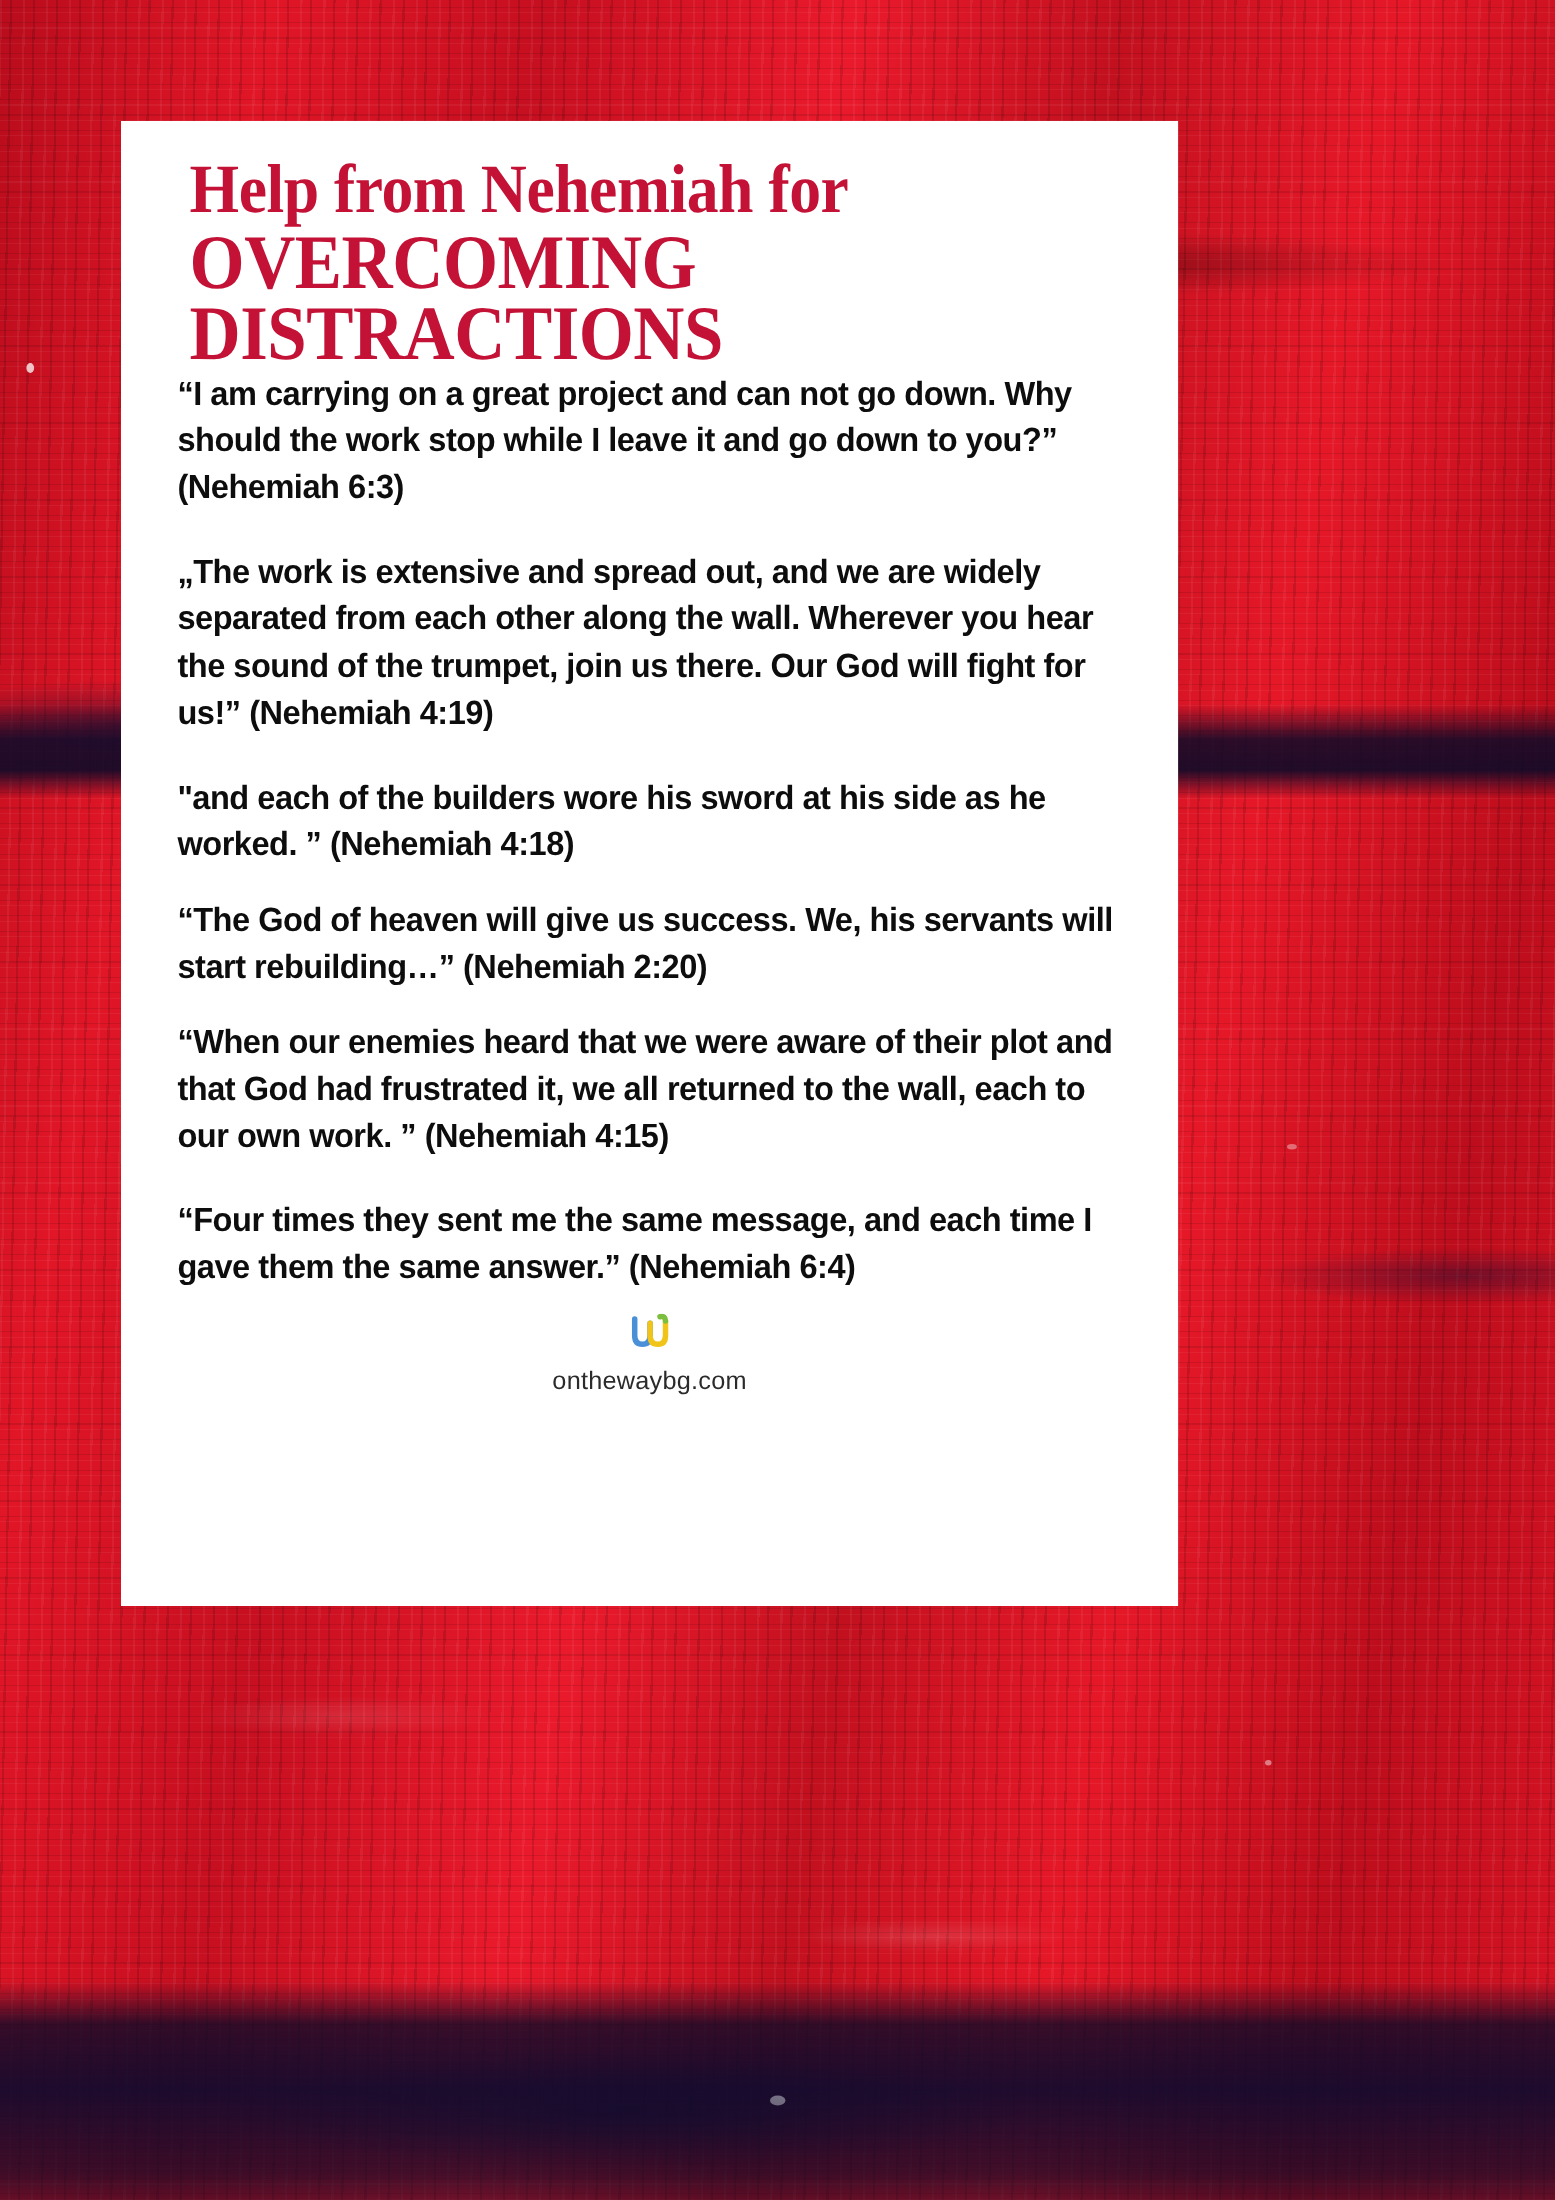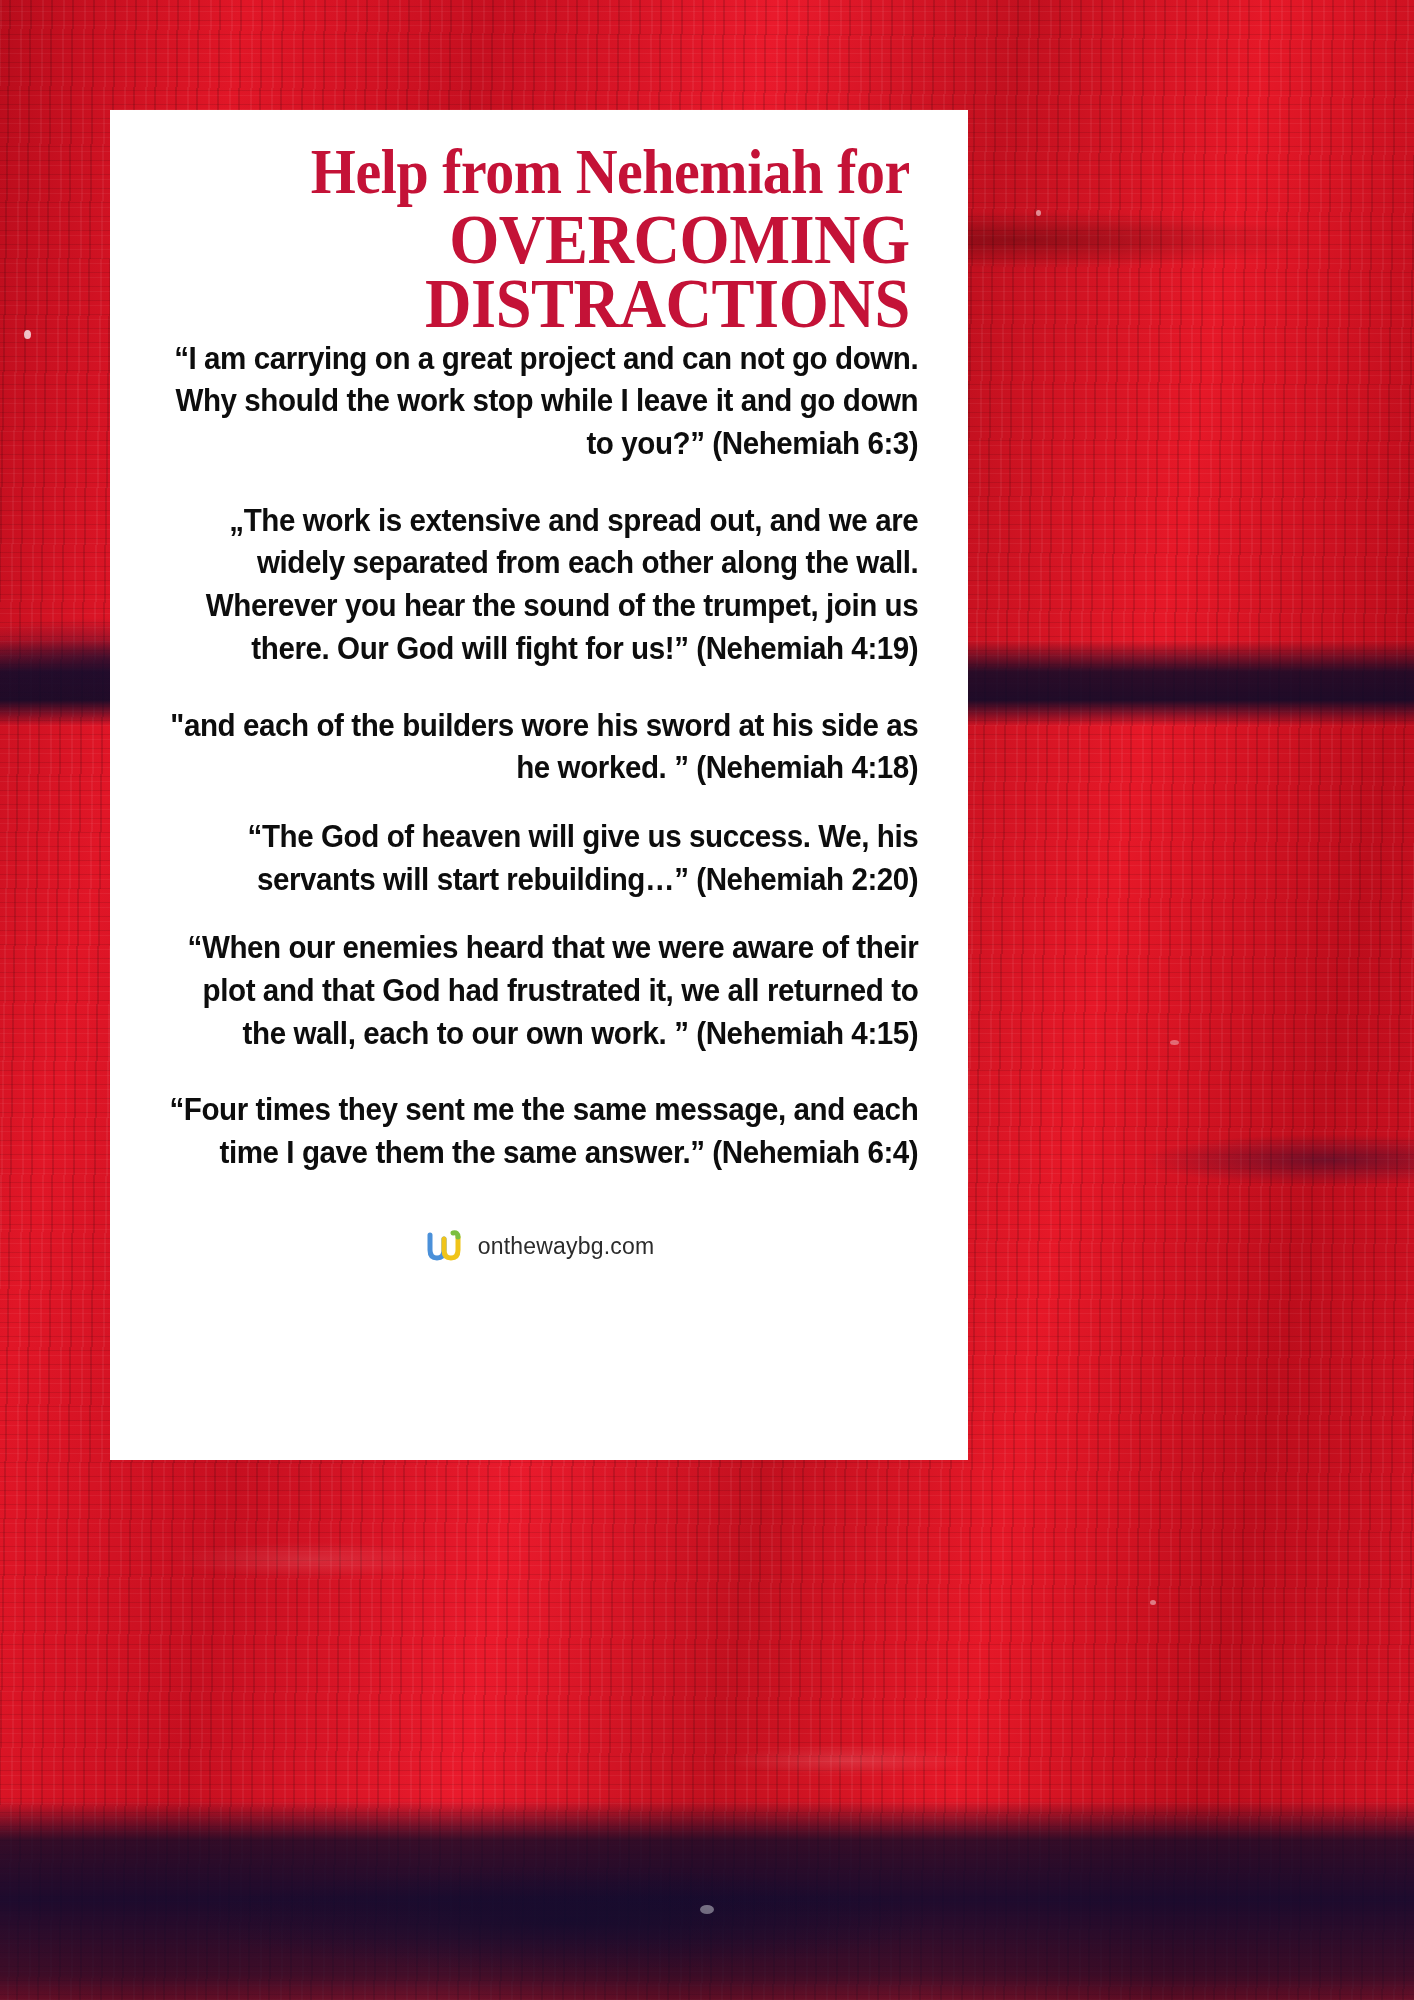--- a/index.html
+++ b/index.html
@@ -62,25 +62,25 @@
       radial-gradient(ellipse 180px 22px at 60% 88%, rgba(255,255,255,0.12), rgba(0,0,0,0) 70%);
     mix-blend-mode:normal;
   }
   
   .speck{position:absolute;background:rgba(255,255,255,0.75);border-radius:50%;}
 
   
   #card{
     position:absolute;
     left:110px;top:110px;
-    width:858px;height:1350px;
+    width:961px;height:1350px;
     background:#ffffff;
     box-sizing:border-box;
     padding:34px 26px 4px 26px;
-    text-align:right;
+    text-align:left;
   }
 
   
   .title{
     color:#c41237;
     font-family:"Liberation Serif","DejaVu Serif",serif;
     font-weight:bold;
     line-height:0.92;
     letter-spacing:-0.5px;
     transform:scaleX(0.92);
@@ -105,25 +105,26 @@
   }
   .q-0{margin-bottom:34px;}
   .q-1{margin-bottom:34px;}
   .q-2{margin-bottom:26px;}
   .q-3{margin-bottom:26px;}
   .q-4{margin-bottom:34px;}
   .q-5{margin-bottom:0;}
 
   
   #footer{
-    margin-top:56px;
+    margin-top:20px;
     display:flex;
     align-items:center;
     justify-content:center;
     gap:14px;
+    flex-direction:column;
   }
   #footer svg{display:block;}
   .site{
     font-family:"Liberation Sans",sans-serif;
     font-weight:normal;
     font-size:23px;
     color:#2b2b2b;
     letter-spacing:0.2px;
   }
 </style>

